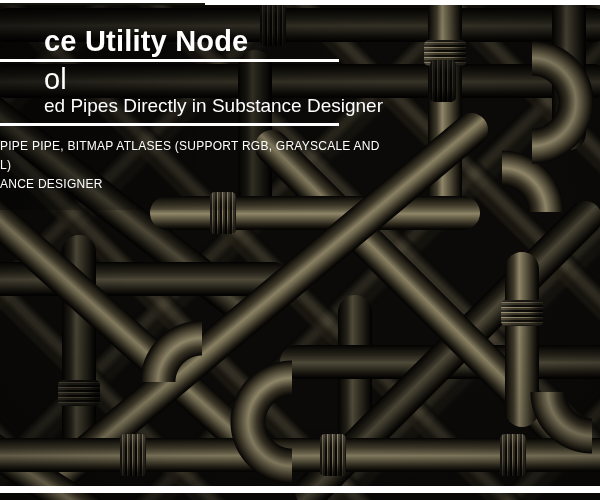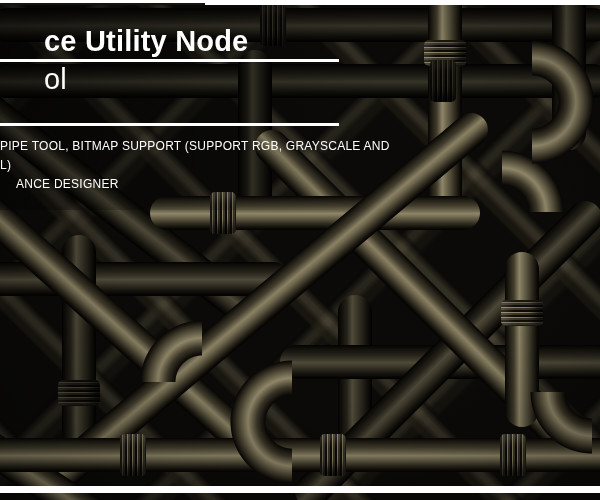--- a/index.html
+++ b/index.html
@@ -64,21 +64,21 @@
 
   
   .ovl{position:absolute;color:var(--text,#ffffff);white-space:nowrap;left:0;margin-left:44px;}
   #title{top:25px;font-size:29px;font-weight:700;letter-spacing:.2px;}
   #rule1{top:59px;left:0;width:339px;height:3px;background:var(--rule,#ffffff);position:absolute;}
   #word2{top:63px;font-size:29px;font-weight:400;}
   #tagline{top:95px;font-size:19px;font-weight:400;}
   #rule2{top:123px;left:0;width:339px;height:3px;background:var(--rule,#ffffff);position:absolute;}
   .feature{position:absolute;left:0;color:var(--text,#ffffff);font-size:12px;
     font-weight:400;letter-spacing:.25px;white-space:nowrap;}
-  #feat0{top:139px;} #feat1{top:158px;} #feat2{top:177px;padding-left:16px;}
+  #feat0{top:139px;} #feat1{top:158px;} #feat2{top:177px;}
 </style>
 </head>
 <body>
 
 <div id="stage">
 
   <div id="pipes">
 
     <div class="pipe h dim2" style="top:8px;left:-10px;width:620px;"></div>
     <div class="pipe h dim2" style="top:64px;left:-10px;width:620px;"></div>
@@ -121,18 +121,19 @@
   </div>
 
   <div class="strip" id="top-strip">
     <div id="top-strip-notch"></div>
   </div>
   <div class="strip" id="bottom-strip"></div>
 
   <div class="ovl" id="title">ce Utility Node</div>
   <div id="rule1"></div>
   <div class="ovl" id="word2">ol</div>
+  <div class="ovl" id="tagline">ed Pipes Directly in Substance Designer</div>
   <div id="rule2"></div>
-  <div class="feature" id="feat0">PIPE TOOL, BITMAP SUPPORT (SUPPORT RGB, GRAYSCALE AND</div>
+  <div class="feature" id="feat0">PIPE PIPE, BITMAP ATLASES (SUPPORT RGB, GRAYSCALE AND</div>
   <div class="feature" id="feat1">L)</div>
   <div class="feature" id="feat2">ANCE DESIGNER</div>
 
 </div>
 
 </body></html>

